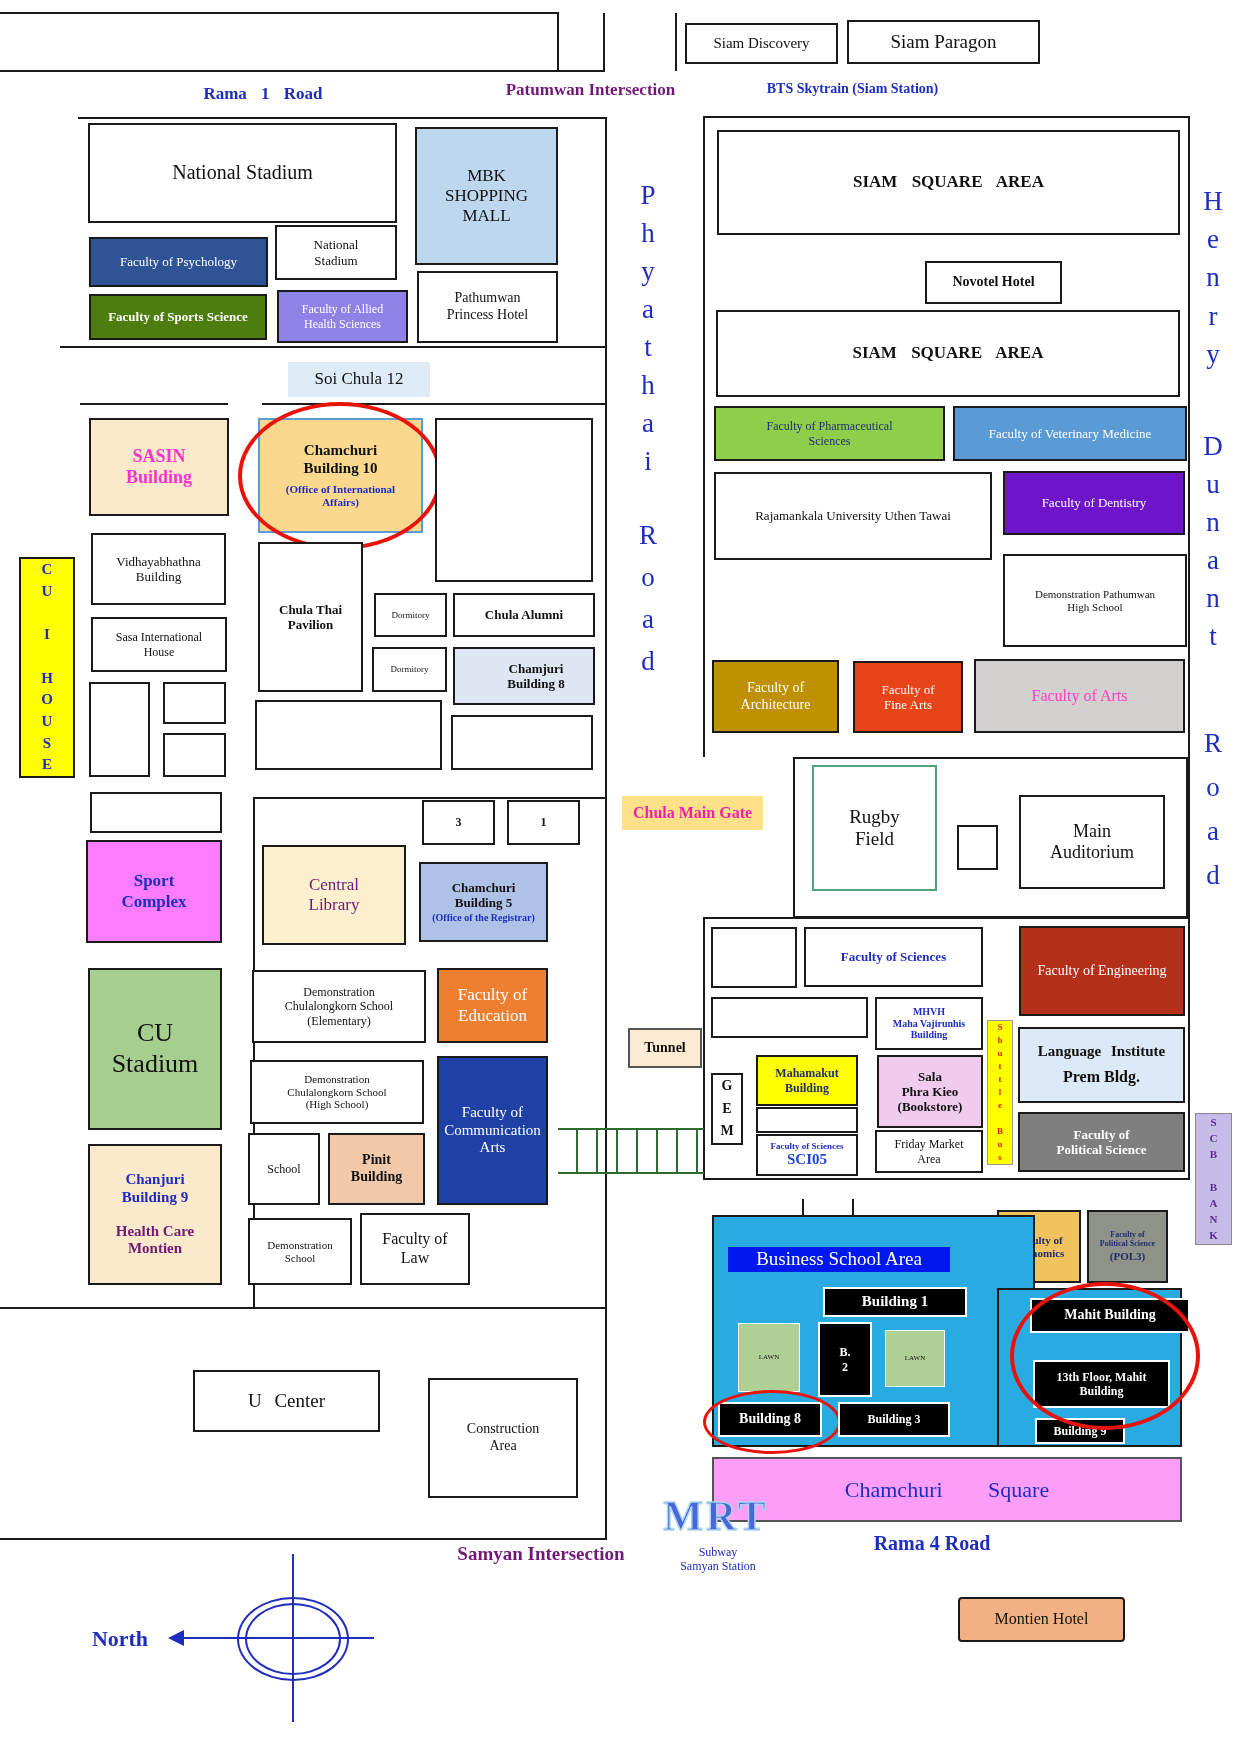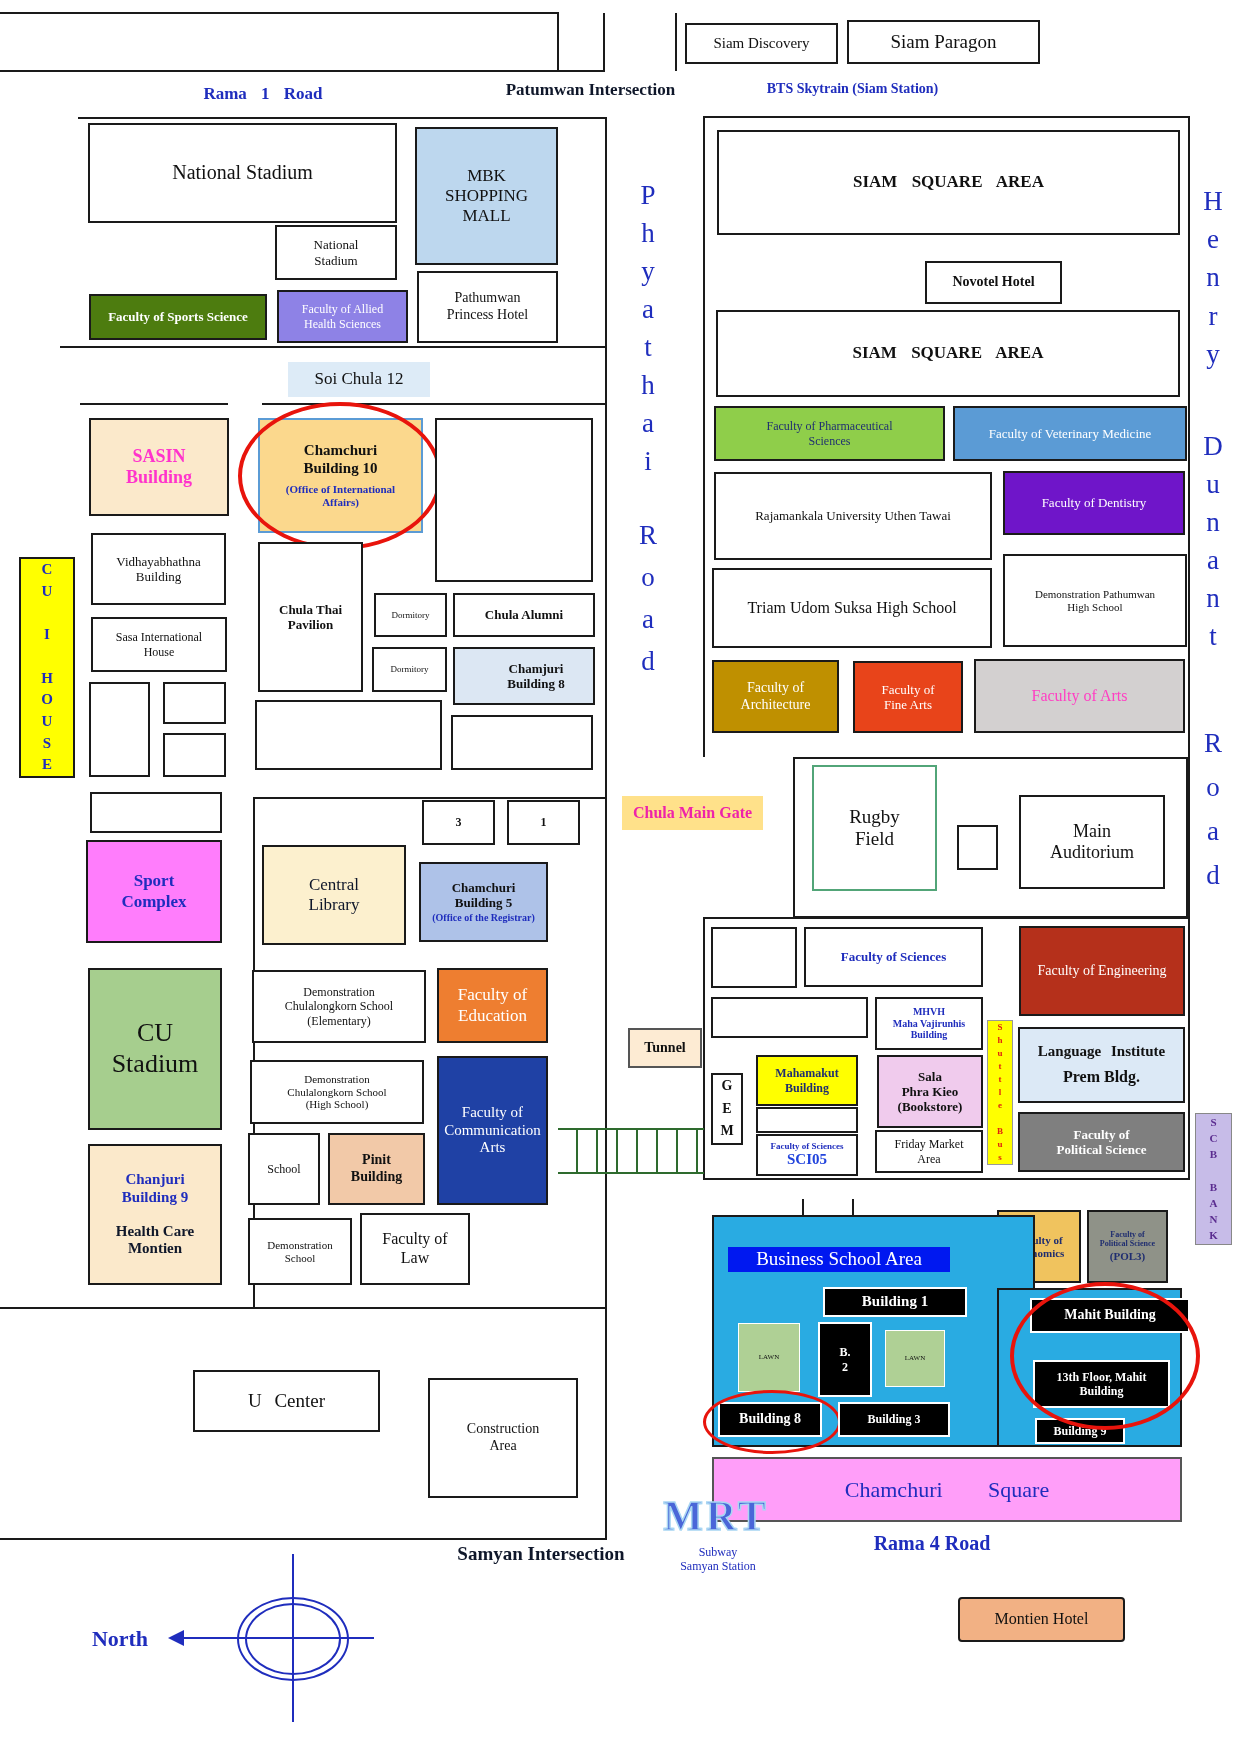--- a/index.html
+++ b/index.html
@@ -47,21 +47,21 @@
   .c-cyan{background:#29ABE2;border-color:#1a1a1a;}
   .c-black{background:#000;color:#fff;border:2px solid #fff;font-weight:bold;}
   .c-lawn{background:#AFD095;border:1px solid #fff;}
   .c-sqpink{background:#FF9EF9;border-color:#555;}
   .c-montien{background:#F2B184;}
   .c-scb{background:#C7BCE8;border:1px solid #888;}
   .c-gate{background:#FFE18A;border:none;color:#EE22AA;font-weight:bold;}
   .c-tunnel{background:#FDEBD3;font-weight:bold;}
   .c-banner{background:#0018F0;color:#fff;border:none;}
   .t-blue{color:#1f2dbd;}
-  .t-red{color:#0f172a;}
+  .t-red{color:#701a75;}
   .t-mag{color:#FF33CC;}
   .roadword{color:#1f2dbd;font-size:27px;}
   .ladder{position:absolute;border-top:2px solid #2E6B2E;border-bottom:2px solid #2E6B2E;
           background:repeating-linear-gradient(90deg,transparent 0 18px,#2E6B2E 18px 20px);}
   .mrt{font-weight:bold;font-size:42px;letter-spacing:3px;color:#4A66D8;
        -webkit-text-stroke:1.5px #A9D6F2;}
   .tri-left{position:absolute;width:0;height:0;border-top:8px solid transparent;
             border-bottom:8px solid transparent;border-right:16px solid #1f2dbd;}
   .compass{position:absolute;border:2px solid #1f2dbd;border-radius:50%;box-sizing:border-box;}
 </style>
@@ -110,20 +110,21 @@
 
   <div class="bx" style="left:685px;top:23px;width:153px;height:41px;font-size:15px">Siam Discovery</div>
   <div class="bx" style="left:847px;top:20px;width:193px;height:44px;font-size:19px">Siam Paragon</div>
 
   <div class="bx" style="left:88px;top:123px;width:309px;height:100px;font-size:20px">National Stadium</div>
   <div class="bx c-mbk" style="left:415px;top:127px;width:143px;height:138px;font-size:17px">MBK
 SHOPPING
 MALL</div>
   <div class="bx" style="left:275px;top:225px;width:122px;height:55px;font-size:13px">National
 Stadium</div>
+  <div class="bx c-navy" style="left:89px;top:237px;width:179px;height:50px;font-size:13px">Faculty of Psychology</div>
   <div class="bx c-orange" style="left:89px;top:294px;width:178px;height:46px;font-size:13px">Faculty of Sports Science</div>
   <div class="bx c-purple" style="left:277px;top:290px;width:131px;height:53px;font-size:12px">Faculty of Allied
 Health Sciences</div>
   <div class="bx" style="left:417px;top:271px;width:141px;height:72px;font-size:14px">Pathumwan
 Princess Hotel</div>
 
   <div class="bx c-cream bold t-mag" style="left:89px;top:418px;width:140px;height:98px;font-size:18px">SASIN
 Building</div>
   <div class="bx c-ch10" style="left:258px;top:418px;width:165px;height:115px">
     <span class="bold" style="font-size:15px;white-space:pre-line">Chamchuri
@@ -192,21 +193,20 @@
 Area</div>
 
   <div class="bx bold" style="left:717px;top:130px;width:463px;height:105px;font-size:17px;word-spacing:10px">SIAM SQUARE AREA</div>
   <div class="bx bold" style="left:925px;top:261px;width:137px;height:43px;font-size:14px">Novotel Hotel</div>
   <div class="bx bold" style="left:716px;top:310px;width:464px;height:87px;font-size:17px;word-spacing:10px">SIAM SQUARE AREA</div>
   <div class="bx c-pharma" style="left:714px;top:406px;width:231px;height:55px;font-size:12px">Faculty of Pharmaceutical
 Sciences</div>
   <div class="bx c-vet" style="left:953px;top:406px;width:234px;height:55px;font-size:13px">Faculty of Veterinary Medicine</div>
   <div class="bx" style="left:714px;top:472px;width:278px;height:88px;font-size:13px">Rajamankala University Uthen Tawai</div>
   <div class="bx c-dent" style="left:1003px;top:471px;width:182px;height:64px;font-size:13px">Faculty of Dentistry</div>
-  <div class="bx" style="left:712px;top:568px;width:280px;height:80px;font-size:16px">Triam Udom Suksa High School</div>
   <div class="bx" style="left:1003px;top:554px;width:184px;height:93px;font-size:11px">Demonstration Pathumwan
 High School</div>
   <div class="bx c-arch" style="left:712px;top:660px;width:127px;height:73px;font-size:14px">Faculty of
 Architecture</div>
   <div class="bx c-fine" style="left:853px;top:661px;width:110px;height:72px;font-size:13px">Faculty of
 Fine Arts</div>
   <div class="bx c-gray" style="left:974px;top:659px;width:211px;height:74px;font-size:16px">Faculty of Arts</div>
   <div class="bx" style="left:812px;top:765px;width:125px;height:126px;font-size:19px;border:2px solid #52A578">Rugby
 Field</div>
   <div class="bx" style="left:957px;top:825px;width:41px;height:45px"></div>

